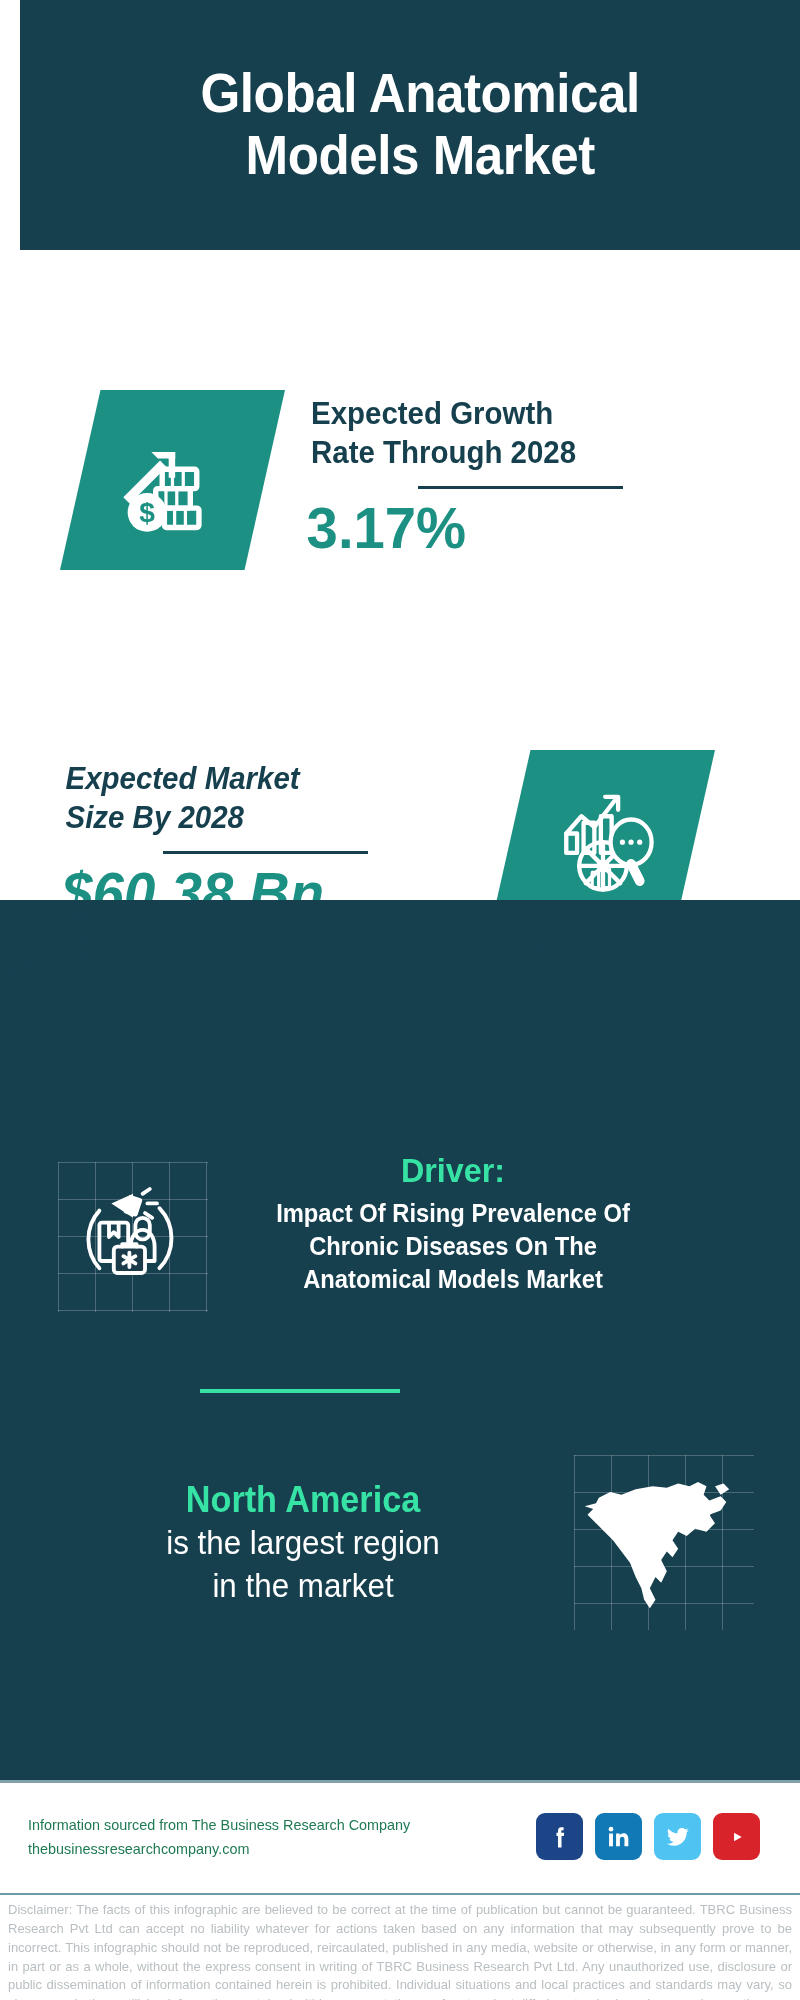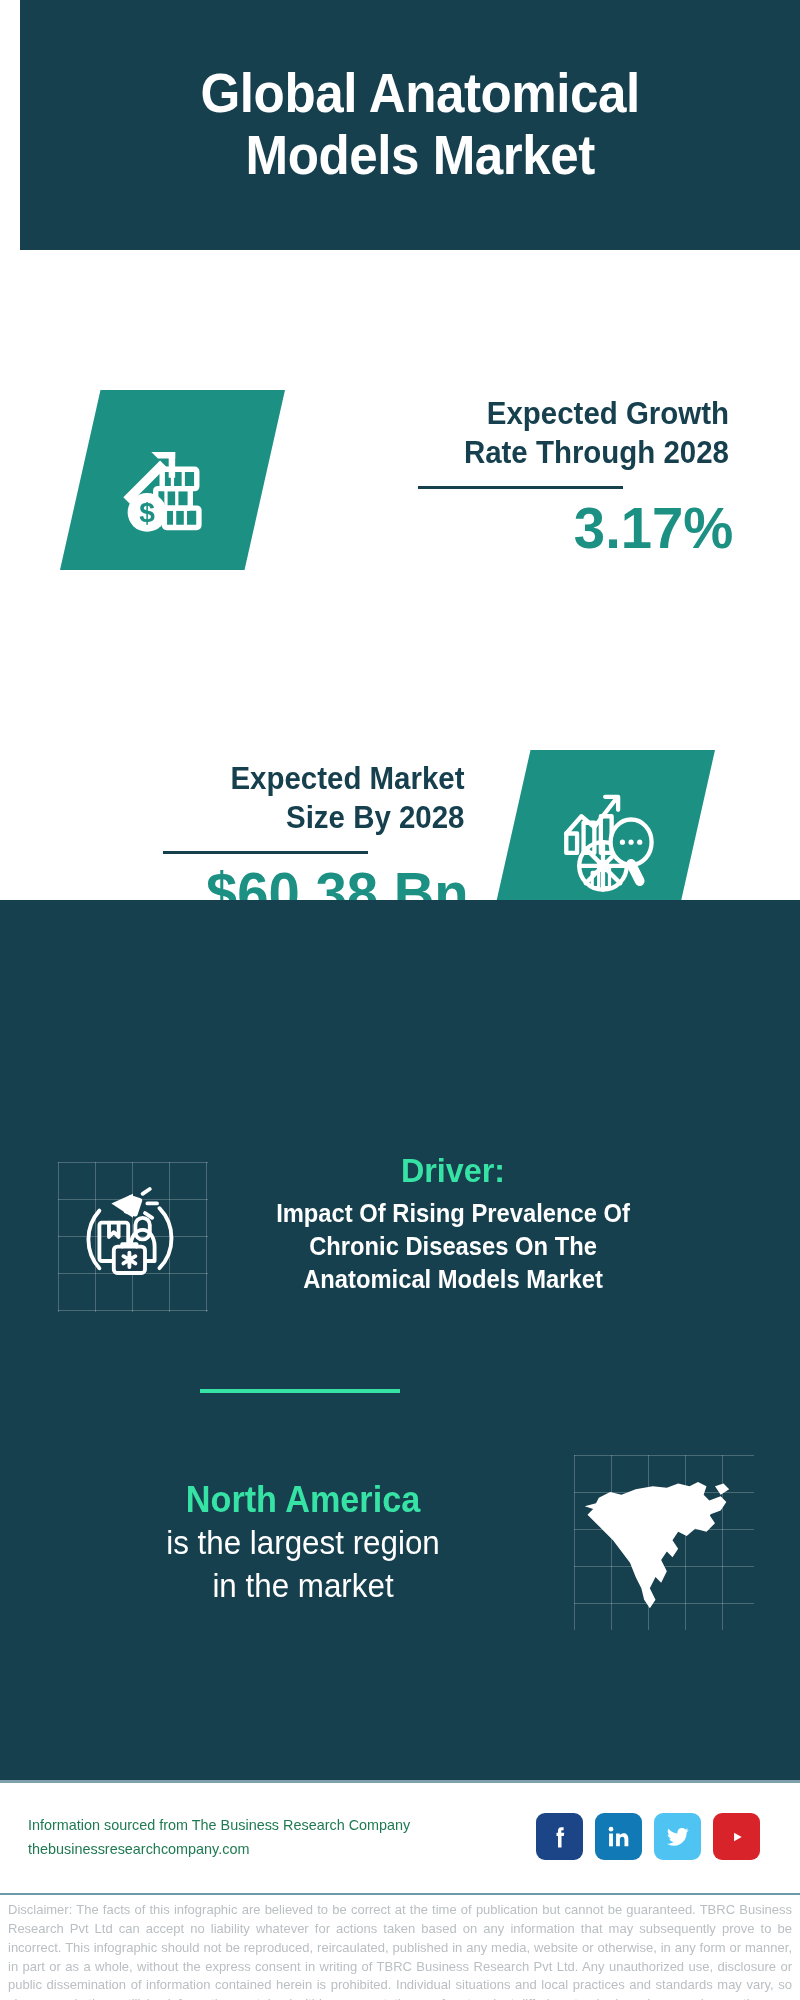--- a/index.html
+++ b/index.html
@@ -62,23 +62,23 @@
     clip-path: polygon(18% 0%, 100% 0%, 82% 100%, 0% 100%);
   }
   .para.right {
     left: 490px; top: 750px;
     width: 225px; height: 180px;
     clip-path: polygon(18% 0%, 100% 0%, 82% 100%, 0% 100%);
   }
   .para svg { width: 108px; height: 108px; display: block; }
 
   
-  .stat-block { position: absolute; text-align: right; }
+  .stat-block { position: absolute; text-align: left; }
   .stat-block.growth { left: 300px; top: 395px; width: 440px; }
-  .stat-block.size   { left: 55px;  top: 760px; width: 420px; }
+  .stat-block.size   { left: 55px;  top: 760px; width: 420px; font-style: italic; }
 
   .stat-label {
     color: #17404f;
     font-family: "Liberation Sans Narrow", "Liberation Sans", sans-serif;
     font-size: 31px;
     font-weight: bold;
     line-height: 1.25;
     white-space: pre-line;
     transform: scaleX(0.95);
   }

